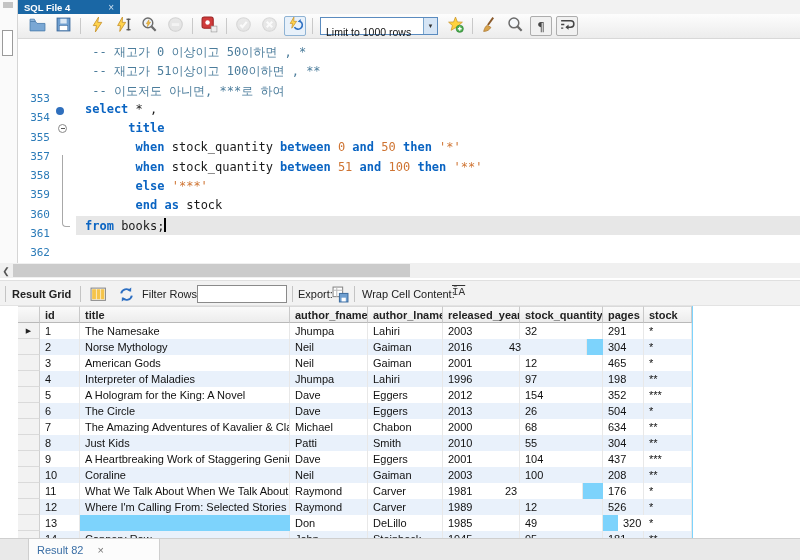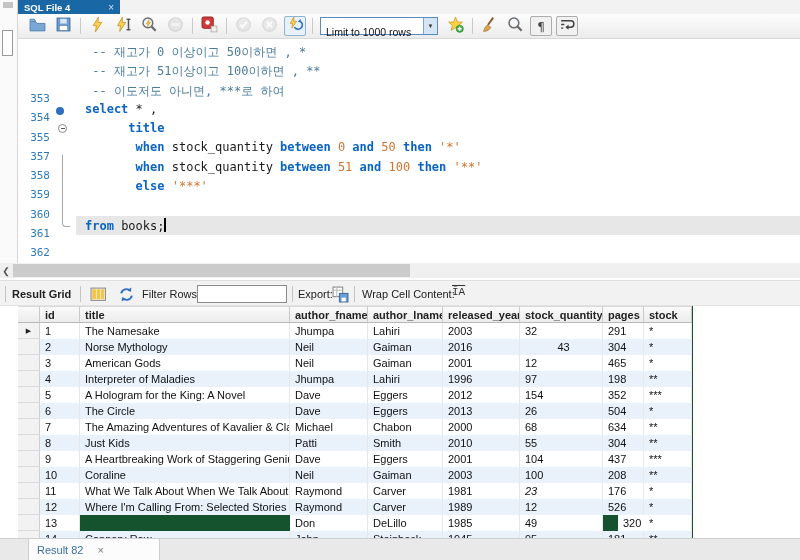--- a/index.html
+++ b/index.html
@@ -77,21 +77,21 @@
   #filter-input { position:absolute; left:197px; top:4px; width:90px; height:18px;
                   border:1px solid #8a8a8a; background:#fff; font-size:11px; padding:0 3px; }
   #export-label { position:absolute; left:298px; top:7px; }
   #wrap-label { position:absolute; left:362px; top:7px; }
   #wrap-icon { position:absolute; left:452px; top:5px; font-size:11px; color:#333;
                text-decoration:overline; font-family:Liberation Mono, monospace; }
   .rt-icon { position:absolute; top:5px; }
 
   
   #grid { position:absolute; left:18px; top:306px; width:675px; height:232px; overflow:hidden;
-          font-size:11px; color:#111; background:#14532d; }
+          font-size:11px; color:#111; background:#7dd3fc; }
   #grid-header { position:absolute; left:0; top:0; height:17px; width:675px; }
   .h-cell { position:absolute; top:0; height:17px; background:linear-gradient(#fafafa,#ececec);
             border-right:1px solid #c9c9c9; border-bottom:1px solid #b9b9b9; border-top:1px solid #d9d9d9;
             font-weight:bold; color:#222; padding:2px 0 0 5px; white-space:nowrap; overflow:hidden; }
   #grid-rows { position:absolute; left:0; top:17px; width:675px; height:215px; overflow:hidden; }
   .g-row { position:absolute; left:0; width:675px; height:16px; }
   .g-row.stripe .g-cell { background:#e9f1fb; }
   .g-cell { position:absolute; top:0; height:16px; padding:2px 0 0 5px; white-space:nowrap;
             overflow:hidden; border-right:1px solid #e8e8e8; background:#fff; }
   .g-sel { position:absolute; top:0; height:16px; background:#f2f2f2 !important;
@@ -232,21 +232,21 @@
   <div id="editor">
     <div id="editor-lines">
         <div class="ed-line"><span class="ln">353</span><span class="code"><span class="cm"> -- 재고가 0 이상이고 50이하면 , *</span></span></div>
         <div class="ed-line"><span class="ln">354</span><span class="code"><span class="cm"> -- 재고가 51이상이고 100이하면 , **</span></span></div>
         <div class="ed-line"><span class="ln">355</span><span class="code"><span class="cm"> -- 이도저도 아니면, ***로 하여</span></span></div>
         <div class="ed-line"><span class="ln">357</span><span class="dot-marker"></span><span class="code"><span class="kw">select</span><span class="pl"> * ,</span></span></div>
         <div class="ed-line"><span class="ln">358</span><span class="fold-marker"></span><span class="code"><span class="pl">      </span><span class="kw">title</span></span></div>
         <div class="ed-line"><span class="ln">359</span><span class="code"><span class="pl">       </span><span class="kw">when</span><span class="pl"> stock_quantity </span><span class="kw">between</span><span class="pl"> </span><span class="nm">0</span><span class="pl"> </span><span class="kw">and</span><span class="pl"> </span><span class="nm">50</span><span class="pl"> </span><span class="kw">then</span><span class="pl"> </span><span class="st">'*'</span></span></div>
         <div class="ed-line"><span class="ln">360</span><span class="code"><span class="pl">       </span><span class="kw">when</span><span class="pl"> stock_quantity </span><span class="kw">between</span><span class="pl"> </span><span class="nm">51</span><span class="pl"> </span><span class="kw">and</span><span class="pl"> </span><span class="nm">100</span><span class="pl"> </span><span class="kw">then</span><span class="pl"> </span><span class="st">'**'</span></span></div>
         <div class="ed-line"><span class="ln">361</span><span class="code"><span class="pl">       </span><span class="kw">else</span><span class="pl"> </span><span class="st">'***'</span></span></div>
-        <div class="ed-line"><span class="ln">362</span></div>
+        <div class="ed-line"><span class="ln">362</span><span class="code"><span class="pl">       </span><span class="kw">end</span><span class="pl"> </span><span class="kw">as</span><span class="pl"> stock</span></span></div>
         <div class="ed-line"><div class="hl"></div><span class="ln">363</span><span class="code"><span class="kw">from</span><span class="pl"> books;</span><span class="cursor"></span></span></div>
         <div class="ed-line"><span class="ln">364</span><span class="code"></span></div>
       </div>
     <div id="fold-rail"></div>
   </div>
 
   <div id="h-scroll">
     <div class="arrow">❮</div>
     <div class="thumb"></div>
   </div>
@@ -307,21 +307,21 @@
           <div class="g-cell" style="left: 585px; width: 41px;">291</div>
           <div class="g-cell" style="left: 626px; width: 48px;">*</div>
         </div>
         <div class="g-row stripe" style="top: 16px;">
           <div class="g-sel" style="left: 0px; width: 22px;"></div>
           <div class="g-cell" style="left: 22px; width: 40px;">2</div>
           <div class="g-cell" style="left: 62px; width: 210px;">Norse Mythology</div>
           <div class="g-cell" style="left: 272px; width: 78px;">Neil</div>
           <div class="g-cell" style="left: 350px; width: 75px;">Gaiman</div>
           <div class="g-cell" style="left: 425px; width: 77px;">2016</div>
-          <div class="g-cell" style="left: 502px; width: 83px; text-align: center;">43</div>
+          <div class="g-cell" style="left: 486px; width: 83px;">43</div>
           <div class="g-cell" style="left: 585px; width: 41px;">304</div>
           <div class="g-cell" style="left: 626px; width: 48px;">*</div>
         </div>
         <div class="g-row" style="top: 32px;">
           <div class="g-sel" style="left: 0px; width: 22px;"></div>
           <div class="g-cell" style="left: 22px; width: 40px;">3</div>
           <div class="g-cell" style="left: 62px; width: 210px;">American Gods</div>
           <div class="g-cell" style="left: 272px; width: 78px;">Neil</div>
           <div class="g-cell" style="left: 350px; width: 75px;">Gaiman</div>
           <div class="g-cell" style="left: 425px; width: 77px;">2001</div>
@@ -406,21 +406,21 @@
           <div class="g-cell" style="left: 585px; width: 41px;">208</div>
           <div class="g-cell" style="left: 626px; width: 48px;">**</div>
         </div>
         <div class="g-row" style="top: 160px;">
           <div class="g-sel" style="left: 0px; width: 22px;"></div>
           <div class="g-cell" style="left: 22px; width: 40px;">11</div>
           <div class="g-cell" style="left: 62px; width: 210px;">What We Talk About When We Talk About ...</div>
           <div class="g-cell" style="left: 272px; width: 78px;">Raymond</div>
           <div class="g-cell" style="left: 350px; width: 75px;">Carver</div>
           <div class="g-cell" style="left: 425px; width: 77px;">1981</div>
-          <div class="g-cell" style="left: 502px; width: 83px; font-style: italic;">23</div>
+          <div class="g-cell" style="left: 482px; width: 83px;">23</div>
           <div class="g-cell" style="left: 585px; width: 41px;">176</div>
           <div class="g-cell" style="left: 626px; width: 48px;">*</div>
         </div>
         <div class="g-row stripe" style="top: 176px;">
           <div class="g-sel" style="left: 0px; width: 22px;"></div>
           <div class="g-cell" style="left: 22px; width: 40px;">12</div>
           <div class="g-cell" style="left: 62px; width: 210px;">Where I'm Calling From: Selected Stories</div>
           <div class="g-cell" style="left: 272px; width: 78px;">Raymond</div>
           <div class="g-cell" style="left: 350px; width: 75px;">Carver</div>
           <div class="g-cell" style="left: 425px; width: 77px;">1989</div>

